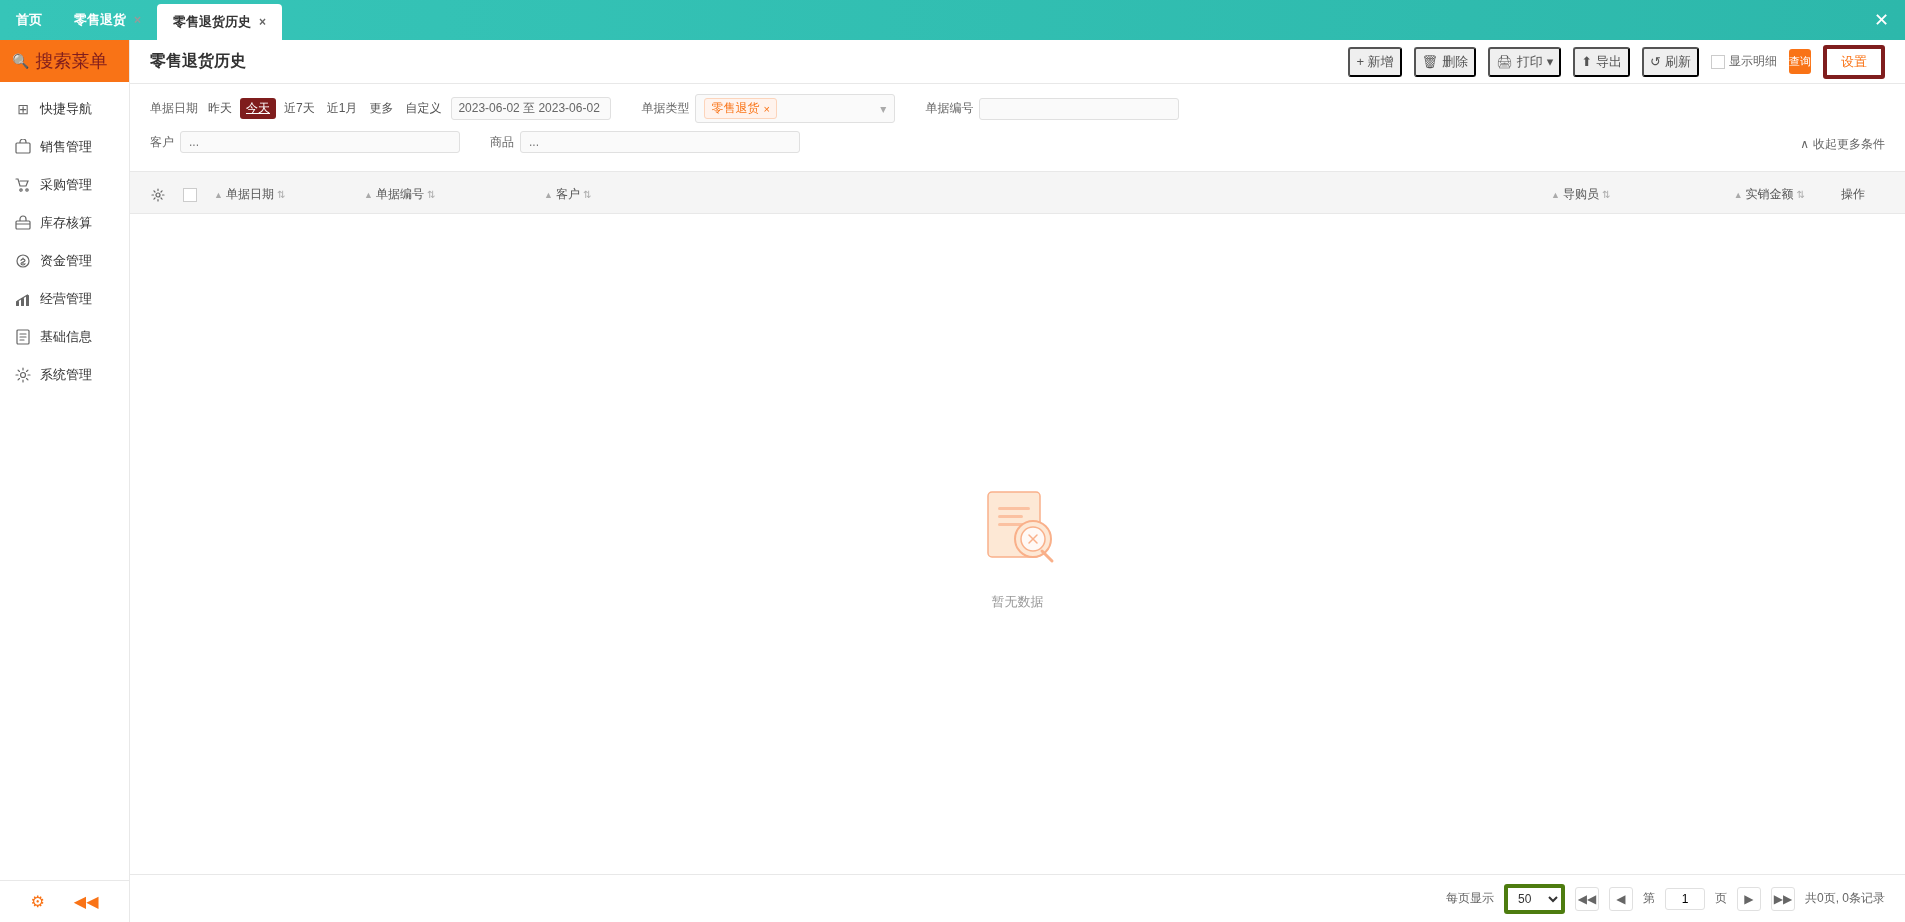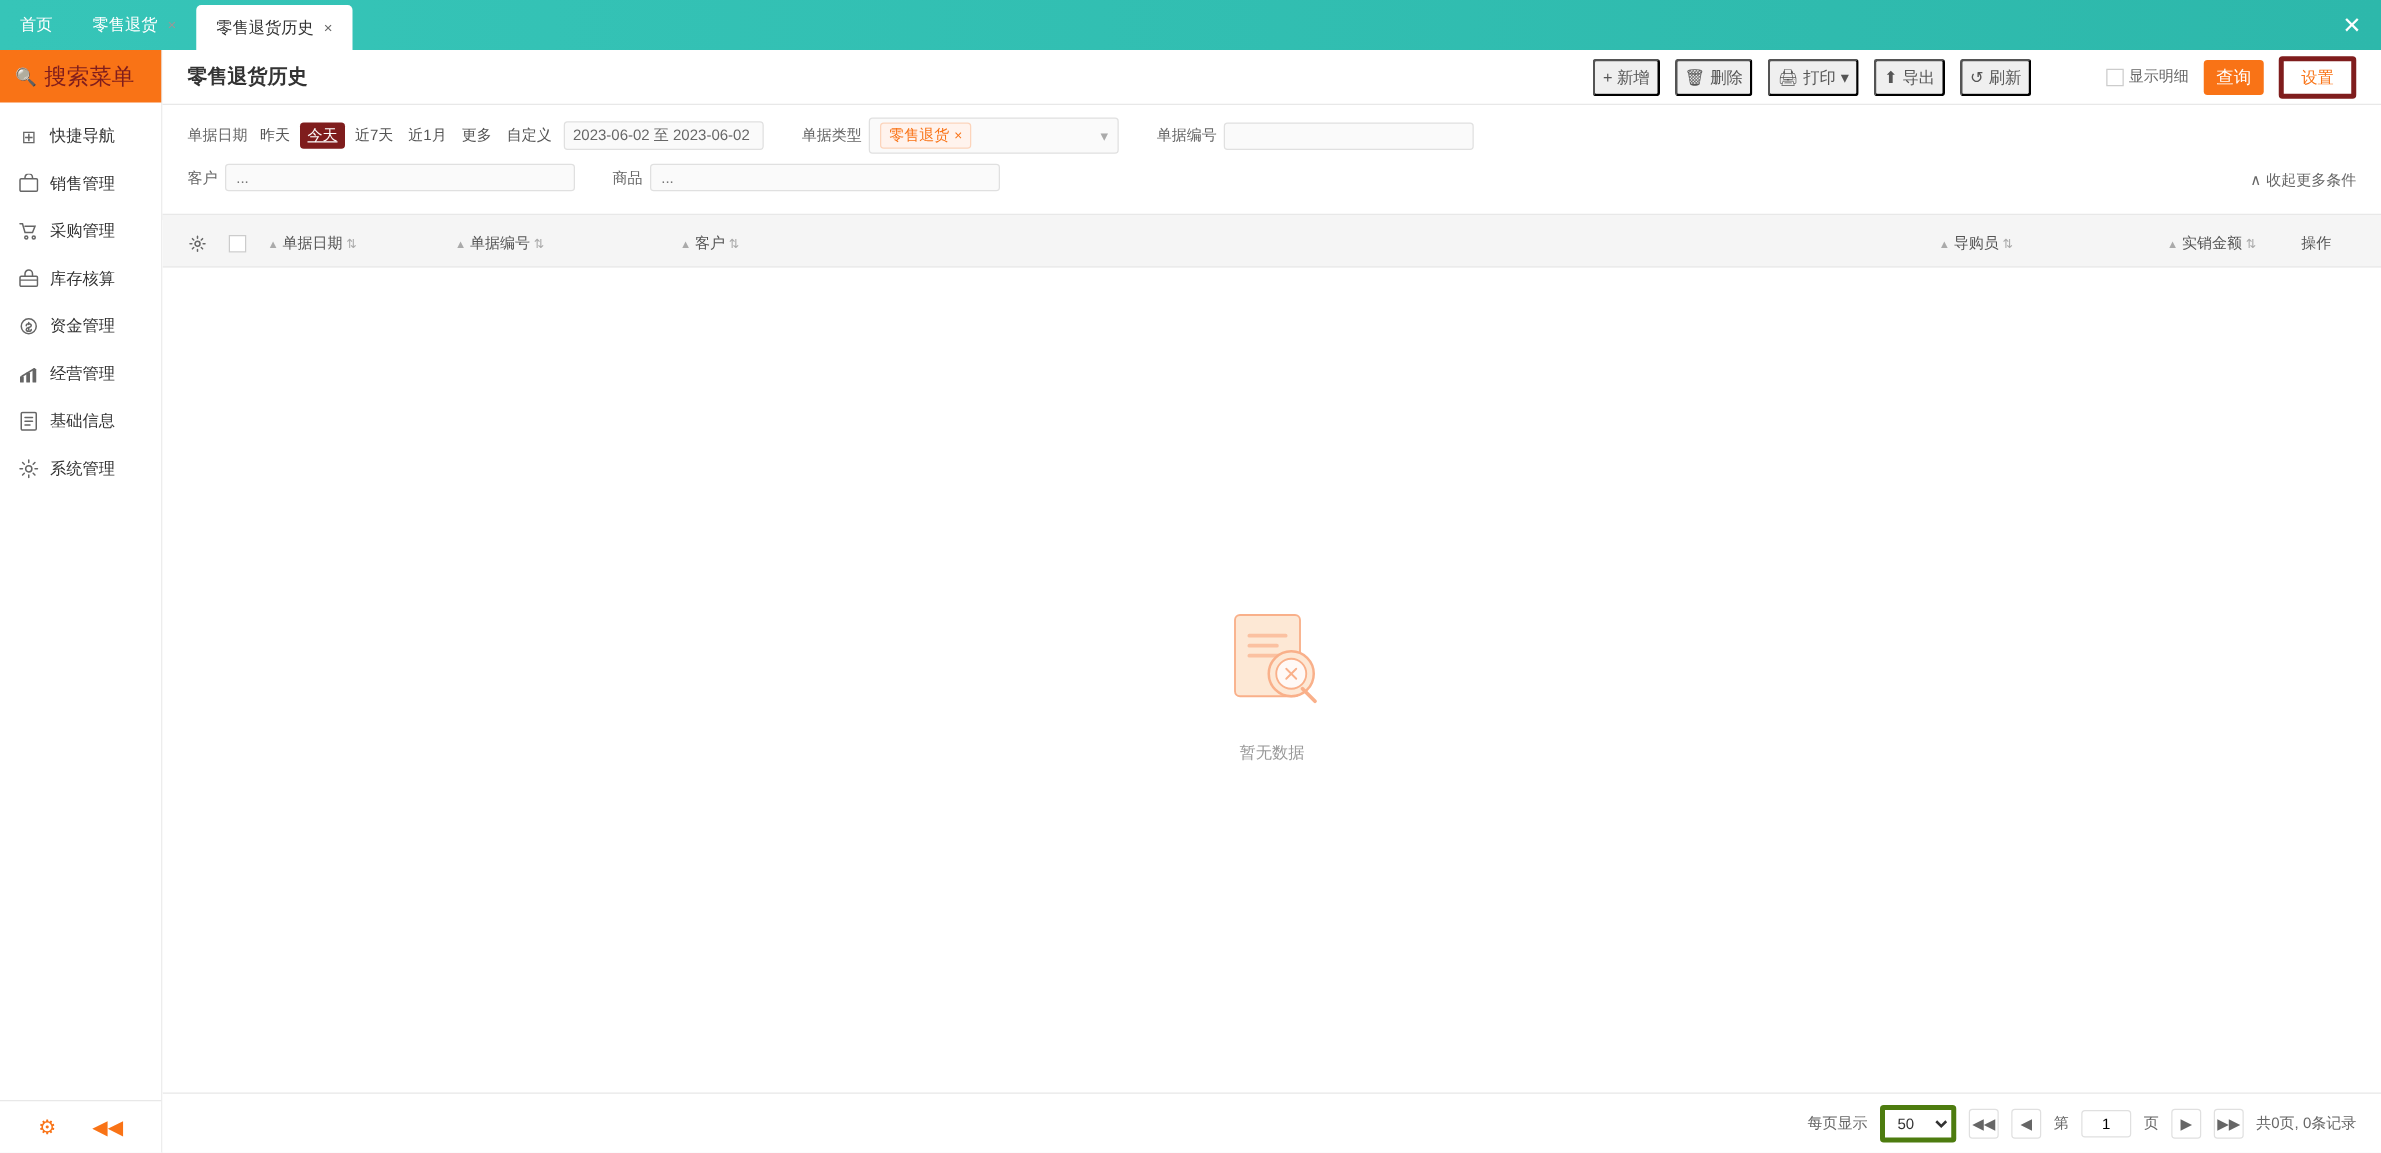--- a/index.html
+++ b/index.html
@@ -12,20 +12,21 @@
       display: flex;
       align-items: center;
       padding: 0 0 0 0;
       position: relative;
     }
     .top-nav-tabs {
       display: flex;
       align-items: center;
       height: 100%;
       flex: 1;
+      font-weight: bold;
     }
     .nav-tab {
       height: 100%;
       display: flex;
       align-items: center;
       padding: 0 16px;
       font-size: 13px;
       color: #fff;
       cursor: pointer;
       position: relative;
@@ -160,41 +161,40 @@
       font-size: 13px;
       color: #555;
       cursor: pointer;
       padding: 4px 6px;
       border-radius: 3px;
     }
     .btn-primary {
       background: #f97316;
       color: #fff;
       border: none;
-      padding: 5px 10px;
-      border-radius: 3px;
-      font-size: 14px;
+      padding: 5px 0;
+      border-radius: 3px;
+      font-size: 11px;
       cursor: pointer;
     }
     .btn-secondary {
       background: #fff;
       color: #f97316;
       border: 4px solid #7f1d1d;
       padding: 4px 14px;
       border-radius: 3px;
       font-size: 13px;
       cursor: pointer;
     }
     .show-detail-label {
       font-size: 12px;
       color: #666;
       display: flex;
       align-items: center;
       gap: 4px;
-      margin-left: 48px;
     }
     .show-detail-checkbox {
       width: 14px;
       height: 14px;
       border: 1px solid #ccc;
       background: #fff;
     }
 
     
     .filter-area {

